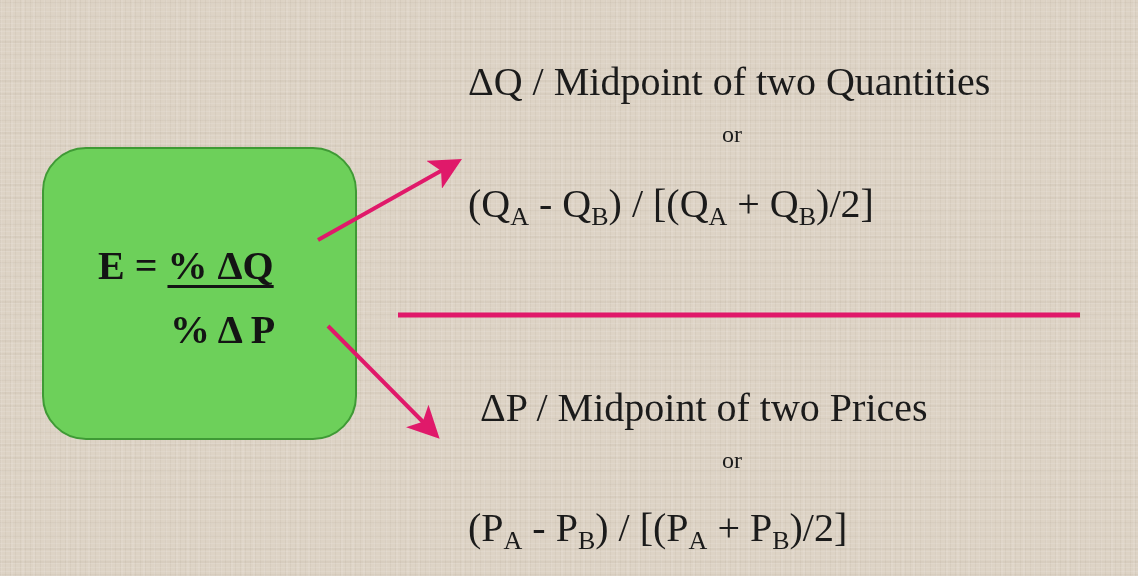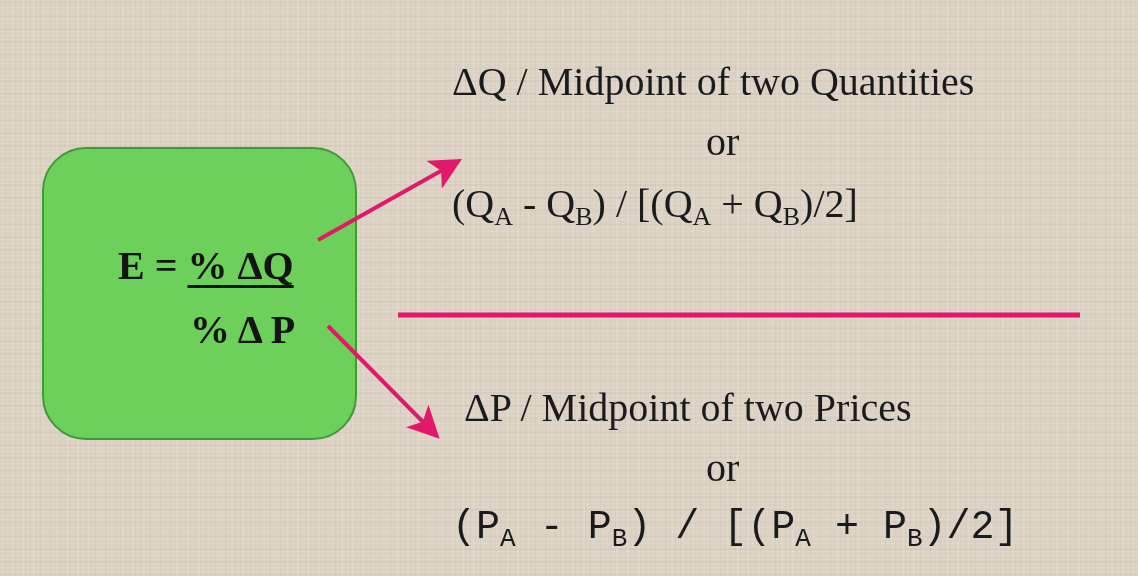--- a/index.html
+++ b/index.html
@@ -16,32 +16,32 @@
     }
     .green-box {
       position: absolute; left: 42px; top: 147px; width: 315px; height: 293px;
       background: #6dd05a;
       border: 2px solid #3f9a35;
       border-radius: 44px;
       box-sizing: border-box;
     }
     .formula {
       position: absolute; font-family: "Liberation Serif", serif; font-weight: bold;
-      font-size: 40px; color: #141414; white-space: nowrap; margin-left: 20px;
+      font-size: 40px; color: #141414; white-space: nowrap;
     }
     .formula-top { left: 98px; top: 242px; }
     .formula-bottom { left: 170px; top: 306px; }
     .num { text-decoration: underline; text-decoration-thickness: 3px; text-underline-offset: 6px; }
 
     .text-line {
       position: absolute; font-family: "Liberation Serif", serif; font-size: 40px;
-      color: #1b1b1b; white-space: nowrap; line-height: 1;
+      color: #1b1b1b; white-space: nowrap; line-height: 1; margin-left: 16px;
     }
     .sub { font-size: 26px; vertical-align: -8px; }
-    .or { font-size: 40px; }
+    .or { font-size: 24px; }
 
     svg.overlay { position: absolute; left: 0; top: 0; }
   </style>
 </head>
 <body>
 
 <div class="green-box"></div>
 
 <div class="formula formula-top">
   <span>E = </span><span class="num">% ΔQ</span>
@@ -62,15 +62,15 @@
 </svg>
 
 <div class="text-line" style="left:452px; top:62px;">ΔQ / Midpoint of two Quantities</div>
 <div class="text-line or" style="left:706px; top:122px;">or</div>
 <div class="text-line" style="left:452px; top:184px;font-family:Liberation Serif, serif;">
   <span>(Q</span><span class="sub">A</span><span> - Q</span><span class="sub">B</span><span>) / [(Q</span><span class="sub">A</span><span> + Q</span><span class="sub">B</span><span>)/2]</span>
 </div>
 
 <div class="text-line" style="left:464px; top:388px;">ΔP / Midpoint of two Prices</div>
 <div class="text-line or" style="left:706px; top:448px;">or</div>
-<div class="text-line" style="left:452px; top:508px;font-family:Liberation Mono, monospace;">
+<div class="text-line" style="left:452px; top:508px;">
   <span>(P</span><span class="sub">A</span><span> - P</span><span class="sub">B</span><span>) / [(P</span><span class="sub">A</span><span> + P</span><span class="sub">B</span><span>)/2]</span>
 </div>
 
 </body></html>

